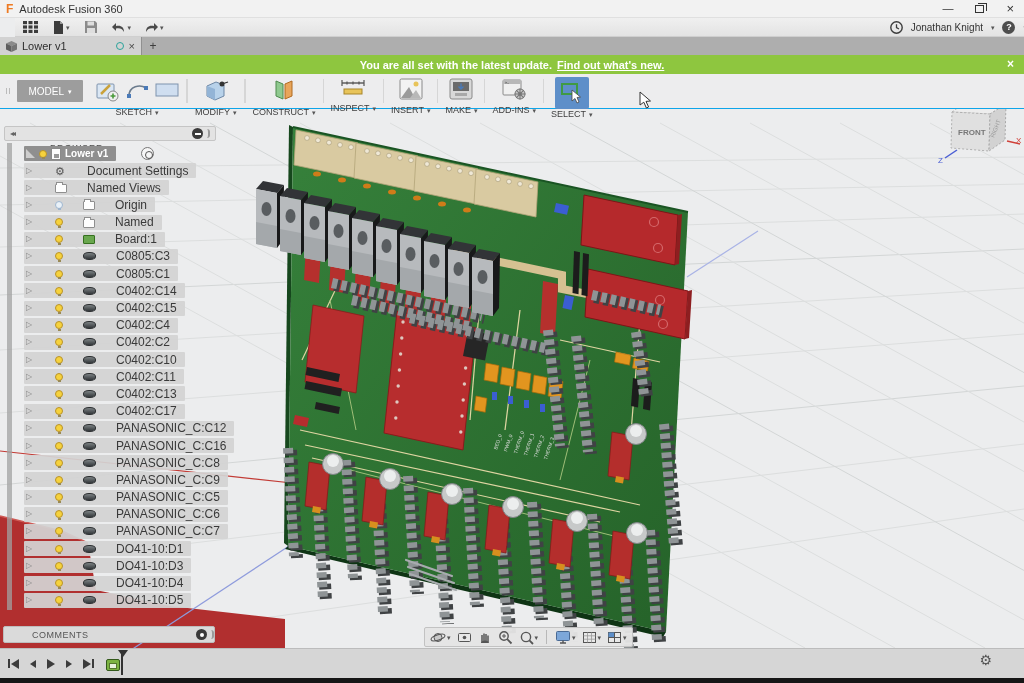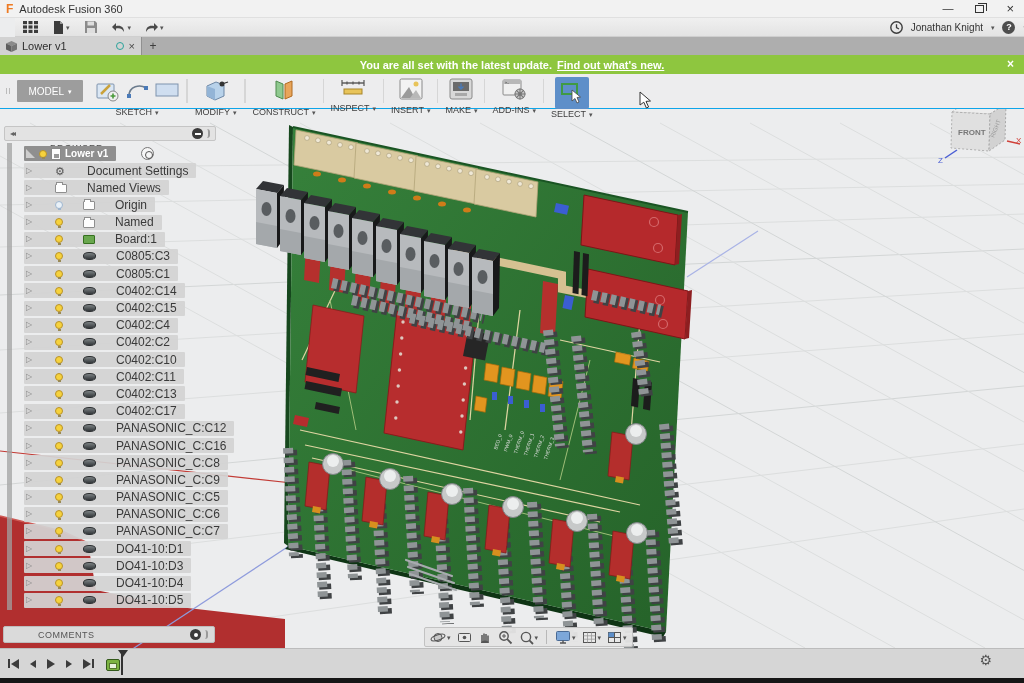--- a/index.html
+++ b/index.html
@@ -93,21 +93,21 @@
   .ricon2.gear{width:12px;height:12px;}
   .ricon2.gear::before{content:"⚙";font-size:11px;color:#555;line-height:12px;display:block;}
   .ricon2.folder{width:12px;height:9px;background:#fefefe;border:1px solid #8f8f8f;border-radius:1px;position:relative;margin-top:2px;}
   .ricon2.folder::before{content:"";position:absolute;left:0;top:-3px;width:5px;height:2px;background:#fefefe;border:1px solid #8f8f8f;border-bottom:none;}
   .ricon2.board{width:12px;height:9px;background:#69a74e;border:1px solid #35701f;border-radius:1px;}
   .ricon2.chip{width:13px;height:8px;border-radius:45%;background:linear-gradient(#7c8284,#33373a);border:1px solid #2c2f31;}
   .blabel{white-space:nowrap;}
 
   
   .comments{position:absolute;left:3px;top:626px;width:212px;height:17px;z-index:3;background:#dadada;
-            border:1px solid #bdbdbd;border-radius:2px;display:flex;align-items:center;padding:0 6px;
+            border:1px solid #bdbdbd;border-radius:2px;display:flex;align-items:center;padding:0 0;
             font-size:9px;color:#555;letter-spacing:.5px;}
   .comments .title{margin-left:28px;}
   .dot-circle{margin-left:auto;width:11px;height:11px;border-radius:50%;background:#3a3a3a;position:relative;}
   .dot-circle::after{content:"";position:absolute;left:3.5px;top:3.5px;width:4px;height:4px;border-radius:50%;background:#fff;}
 
   
   .navbar{position:absolute;left:424px;top:627px;height:20px;z-index:3;background:rgba(228,228,228,.96);
           border:1px solid #c2c2c2;border-radius:2px;display:flex;align-items:center;padding:0 5px;gap:6px;}
   .nbtn{display:flex;align-items:center;gap:1px;}
   .nsep{width:1px;height:14px;background:#b8b8b8;margin:0 2px;}

